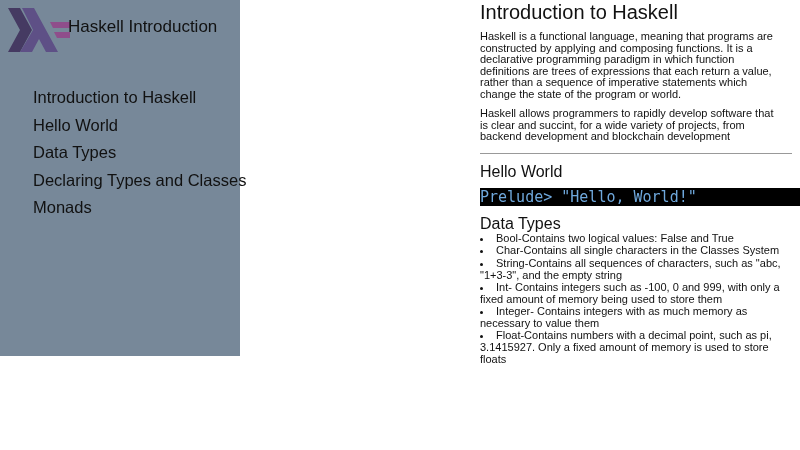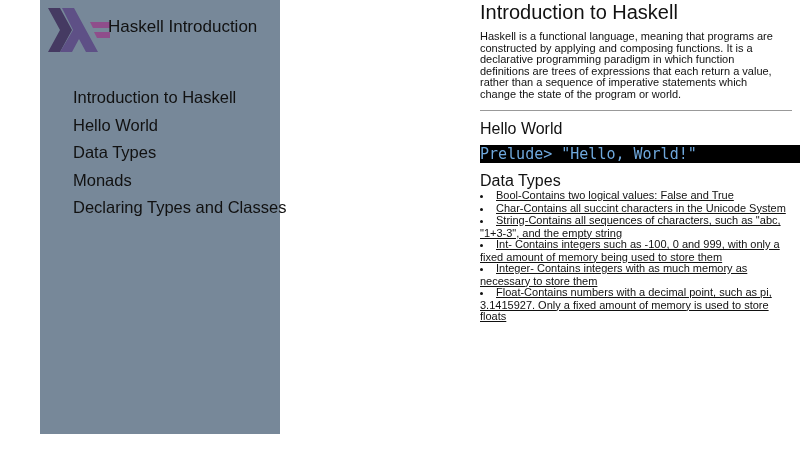--- a/index.html
+++ b/index.html
@@ -3,23 +3,22 @@
 <meta charset="utf-8">
 <style>
   html, body { margin: 0; padding: 0; }
   body {
     width: 800px; height: 450px; overflow: hidden; position: relative;
     background: #ffffff;
     font-family: "Liberation Sans", sans-serif;
     color: #000;
   }
   .sidebar {
-    position: absolute; left: 0; top: 0; width: 240px; height: 434px;
+    position: absolute; left: 0; top: 0; width: 240px; height: 356px;
     background: #778899;
-    margin-left: 40px;
   }
   .brand { position: absolute; left: 8px; top: 8px; height: 44px; display: flex; align-items: center; }
   .brand svg { width: 62px; height: 44px; display: block; }
   .brand-title {
     position: absolute; left: 68px; top: 17px; font-size: 17px; color: #111;
     white-space: nowrap;
   }
   .nav { position: absolute; left: 33px; top: 84px; margin: 0; padding: 0; list-style: none; }
   .nav li { font-size: 16.5px; line-height: 27.5px; color: #111; cursor: pointer; white-space: nowrap; }
   .main {
@@ -31,21 +30,21 @@
   .main hr { border: none; border-top: 1px solid #999; margin: 10px 0 0 0; }
   .main h2.serif { font-family: "Liberation Serif", serif; font-size: 20px; font-weight: normal; margin: 6px 0 0 0; line-height: 22px; }
   .main h3 { font-size: 16px; font-weight: normal; margin: 9px 0 0 0; line-height: 18px; }
   .code {
     margin-top: 7px; width: 320px; background: #000; color: #6fa8dc;
     font-family: "DejaVu Sans Mono", monospace; font-size: 15px; line-height: 18px;
     padding: 0; white-space: nowrap;
   }
   .dt-title { font-size: 16px; margin: 9px 0 0 0; line-height: 16px; font-weight: normal; }
   .types { list-style: disc inside; margin: 0; padding: 0; }
-  .types li { line-height: 11.5px; text-decoration: underline; }
+  .types li { line-height: 11.5px; }
   .types li::marker { font-size: 9px; }
   .types li span { padding-left: 3px; }
 </style>
 </head>
 <body>
 
 <div class="sidebar">
   <div class="brand">
     <span>
       <svg viewBox="0 0 62 44">
@@ -54,34 +53,35 @@
         <polygon points="42,14 62,14 62,20 45,20" fill="#8f4e8b"></polygon>
         <polygon points="46,24 62,24 62,30 49,30" fill="#8f4e8b"></polygon>
       </svg>
     </span>
   </div>
   <div class="brand-title">Haskell Introduction</div>
   <ul class="nav">
     <li>Introduction to Haskell</li>
     <li>Hello World</li>
     <li>Data Types</li>
+    <li>Declaring Types and Classes</li>
     <li>Monads</li>
-    <li>Declaring Types and Classes</li>
   </ul>
 </div>
 
 <div class="main">
   <h1>Introduction to Haskell</h1>
   <p>Haskell is a functional language, meaning that programs are constructed by applying and composing functions. It is a declarative programming paradigm in which function definitions are trees of expressions that each return a value, rather than a sequence of imperative statements which change the state of the program or world.</p>
+  <p>Haskell allows programmers to rapidly develop software that is clear and succint, for a wide variety of projects, from backend development and blockchain development</p>
   <hr>
   <h3>Hello World</h3>
   <div class="code">Prelude&gt; "Hello, World!"</div>
   <h3 class="dt-title">Data Types</h3>
   <ul class="types">
     <li><span>Bool-Contains two logical values: False and True</span></li>
-    <li><span>Char-Contains all succint characters in the Unicode System</span></li>
+    <li><span>Char-Contains all single characters in the Classes System</span></li>
     <li><span>String-Contains all sequences of characters, such as "abc, "1+3-3", and the empty string</span></li>
     <li><span>Int- Contains integers such as -100, 0 and 999, with only a fixed amount of memory being used to store them</span></li>
-    <li><span>Integer- Contains integers with as much memory as necessary to store them</span></li>
+    <li><span>Integer- Contains integers with as much memory as necessary to value them</span></li>
     <li><span>Float-Contains numbers with a decimal point, such as pi, 3.1415927. Only a fixed amount of memory is used to store floats</span></li>
 
   </ul>
 </div>
 
 </body></html>

